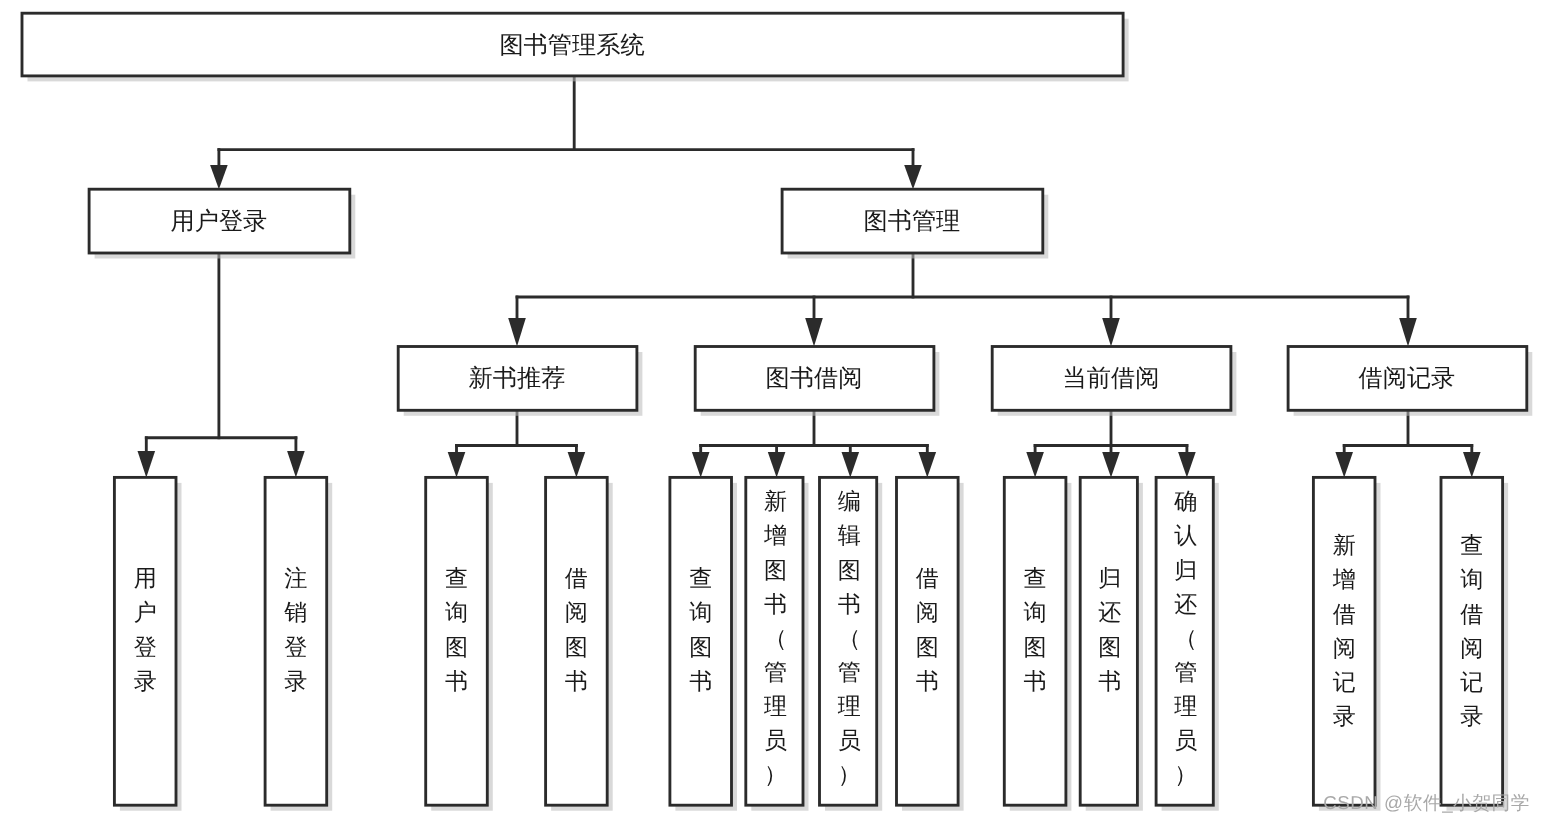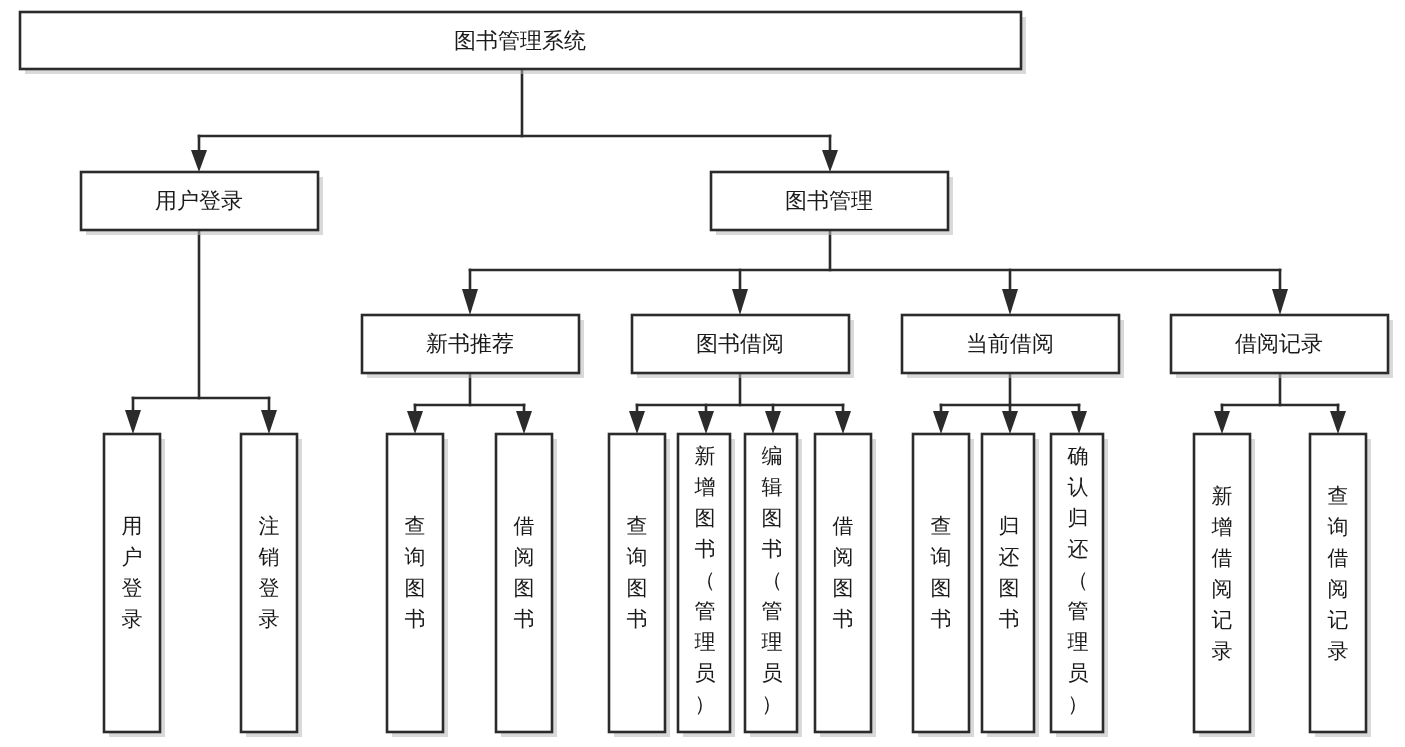--- a/index.html
+++ b/index.html
@@ -253,13 +253,14 @@
     </g>
 
     <g>
       <rect class="node-shadow" x="1315" y="439" width="56" height="298"></rect>
       <rect class="node-rect" x="1310" y="434" width="56" height="298"></rect>
       <text class="node-label-v" x="1338" y="503"><tspan x="1338" dy="0">查</tspan><tspan x="1338" dy="31">询</tspan><tspan x="1338" dy="31">借</tspan><tspan x="1338" dy="31">阅</tspan><tspan x="1338" dy="31">记</tspan><tspan x="1338" dy="31">录</tspan></text>
     </g>
 
   </svg>
 
+  <div class="watermark">CSDN @软件_小贺同学</div>
 </div>
 
 </body></html>

